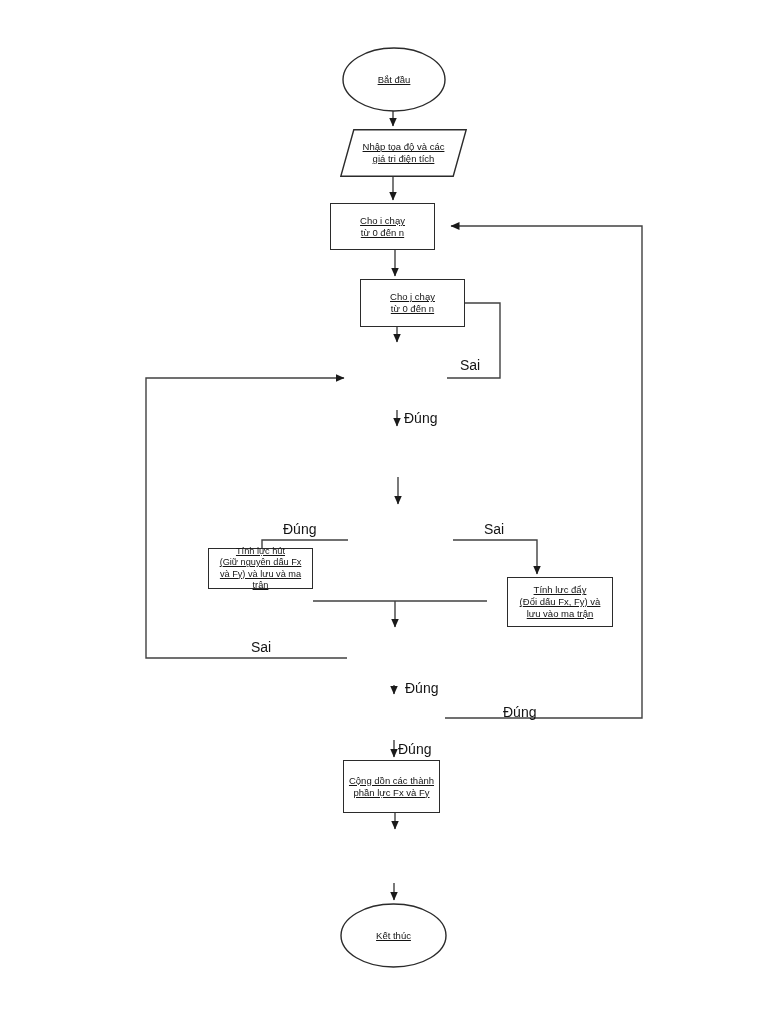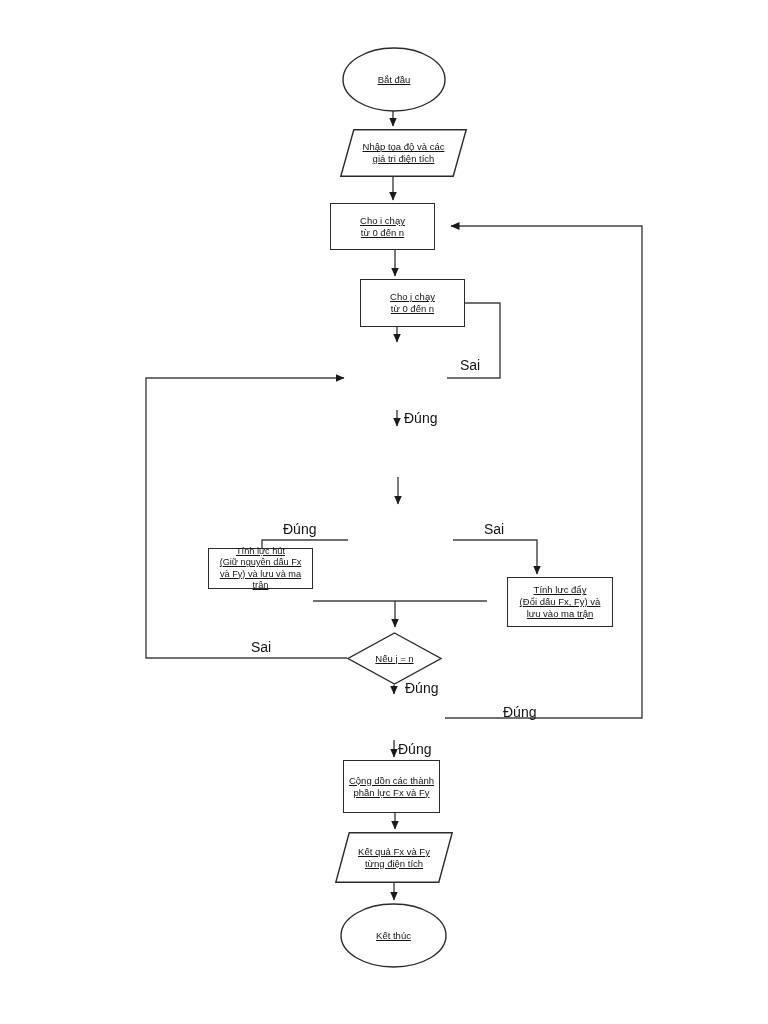--- a/index.html
+++ b/index.html
@@ -128,40 +128,27 @@
 và Fy) và lưu và ma
 trận</div>
   </div>
 
   <div class="node proc" style="left:487px; top:577px; width:106px; height:50px;margin-left:20px;">
     <div class="lbl">Tính lực đẩy
 (Đổi dấu Fx, Fy) và
 lưu vào ma trận</div>
   </div>
 
-  <div class="node" style="left:347px; top:632px; width:95px; height:53px;">
-    <svg class="shape" viewBox="0 0 95 53" preserveAspectRatio="none">
-      <polygon class="outline" points="47.5,1 94,26.5 47.5,52 1,26.5"></polygon>
-    </svg>
-    <div class="lbl">Nếu j = n</div>
-  </div>
 
 
   <div class="node proc" style="left:343px; top:760px; width:97px; height:53px;">
     <div class="lbl">Cộng dồn các thành
 phần lực Fx và Fy</div>
   </div>
 
-  <div class="node" style="left:335px; top:832px; width:118px; height:51px;">
-    <svg class="shape" viewBox="0 0 118 51" preserveAspectRatio="none">
-      <polygon class="outline" points="14.2,0.8 117.2,0.8 103.8,50.2 0.8,50.2"></polygon>
-    </svg>
-    <div class="lbl">Kết quả Fx và Fy
-từng điện tích</div>
-  </div>
 
   <div class="node" style="left:340px; top:903px; width:107px; height:65px;">
     <svg class="shape" viewBox="0 0 107 65" preserveAspectRatio="none">
       <ellipse class="outline" cx="53.5" cy="32.5" rx="52.5" ry="31.5"></ellipse>
     </svg>
     <div class="lbl">Kết thúc</div>
   </div>
 
   <span class="edge-label" style="left:460px; top:357px;">Sai</span>
   <span class="edge-label" style="left:404px; top:410px;">Đúng</span>

